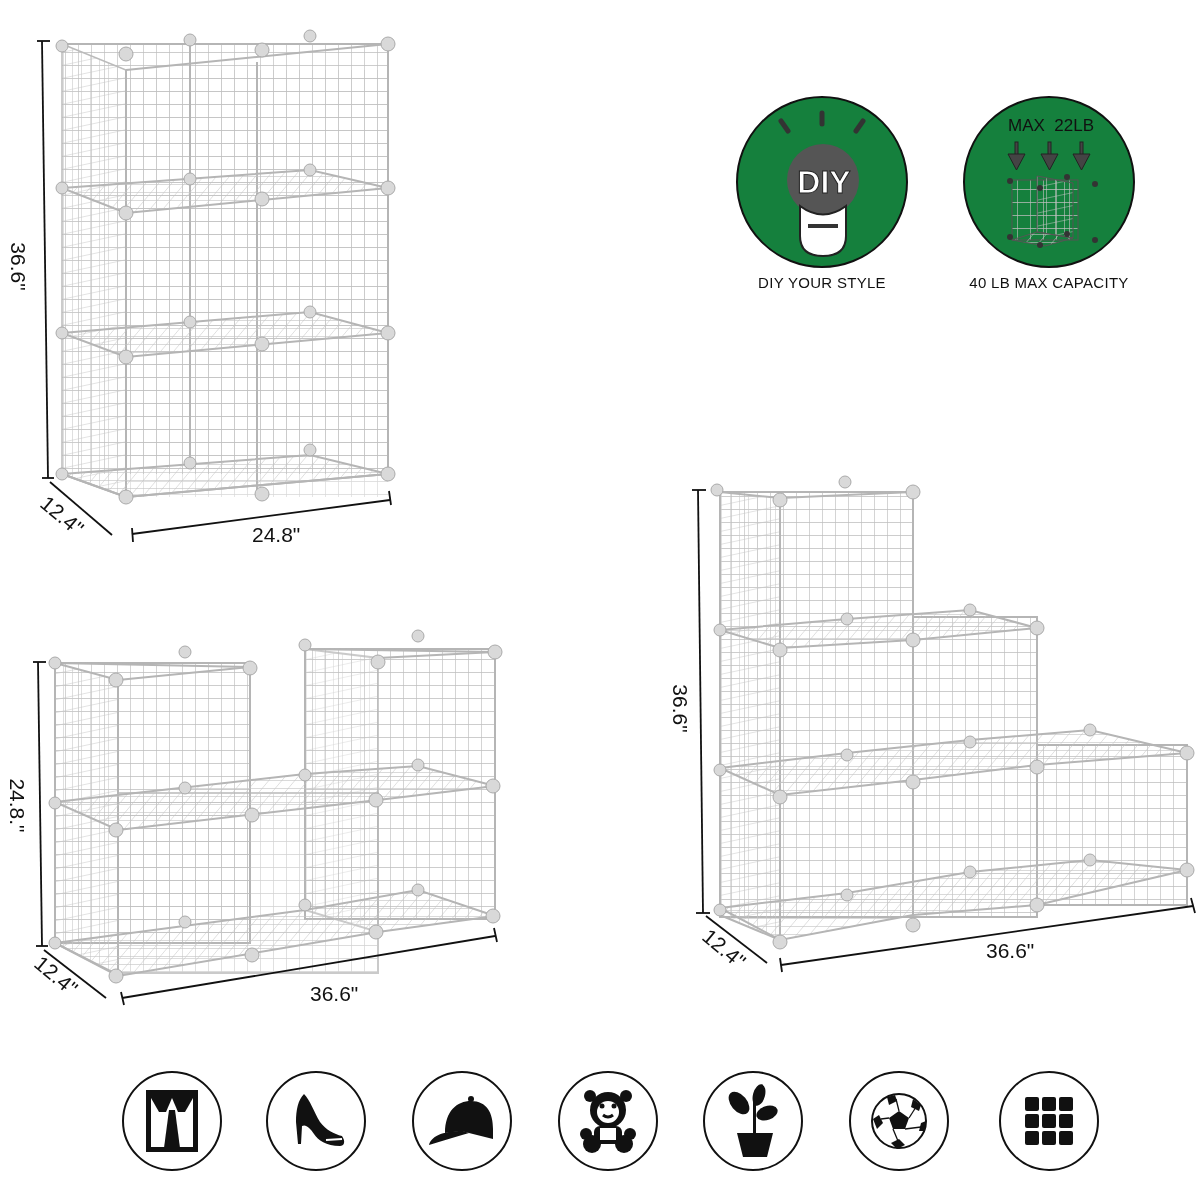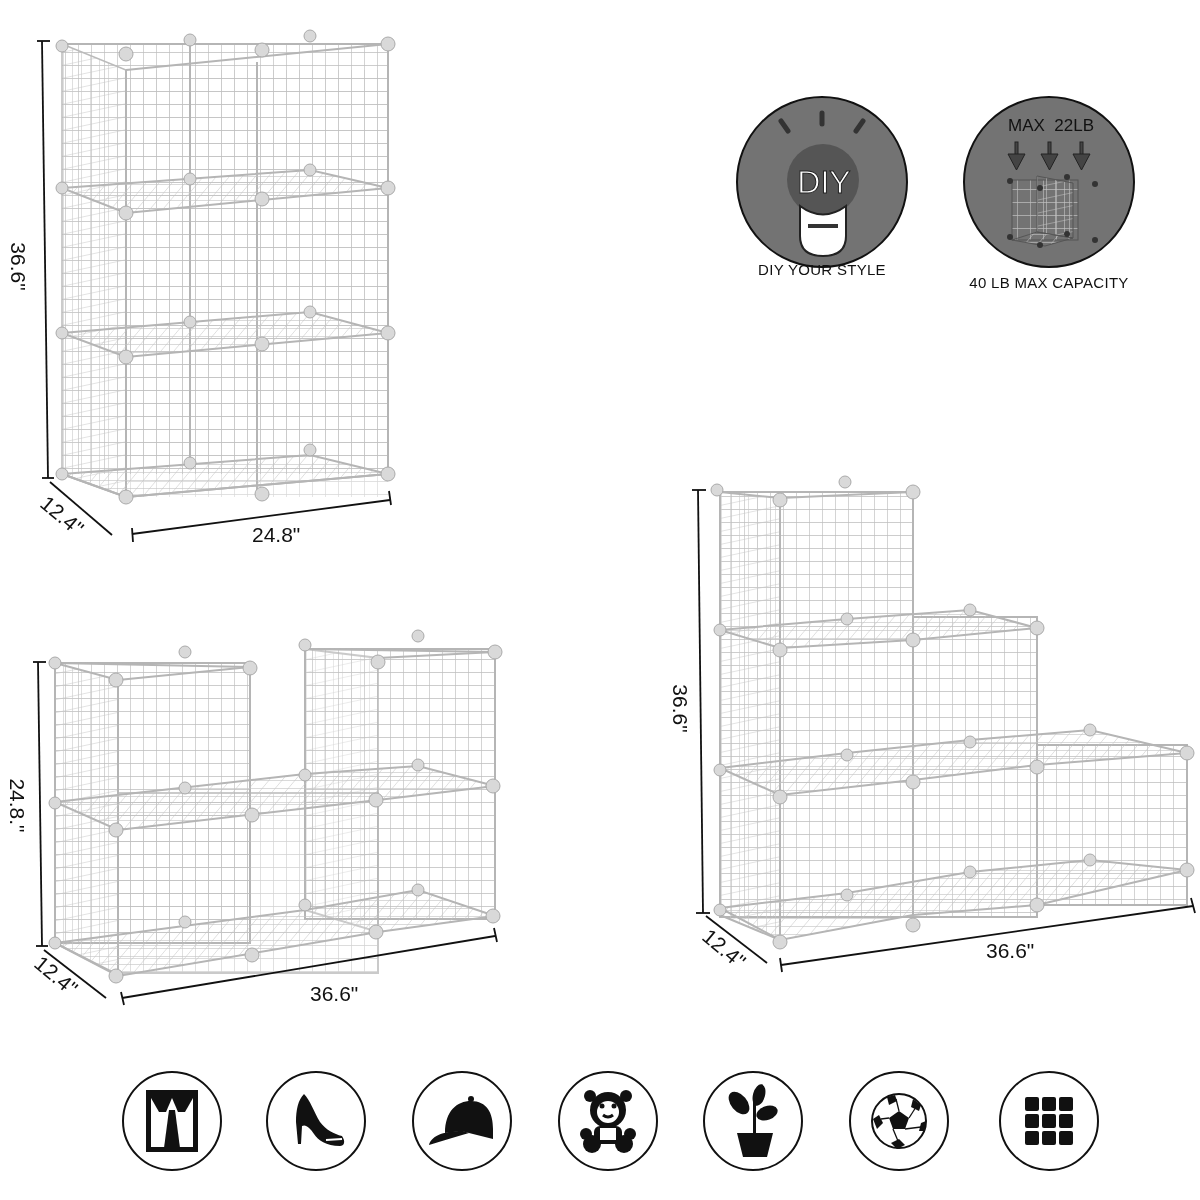--- a/index.html
+++ b/index.html
@@ -1,21 +1,21 @@
 <!DOCTYPE html>
 <html><head>
 <meta charset="utf-8">
 <style>
   html,body{margin:0;padding:0;background:#fff;}
   body{width:1200px;height:1200px;position:relative;overflow:hidden;font-family:"Liberation Sans",sans-serif;color:#111;}
   .abs{position:absolute;}
   .dim{position:absolute;font-size:21px;color:#111;white-space:nowrap;line-height:1;}
   .vert{transform:rotate(90deg);transform-origin:center center;}
   .feature-cap{position:absolute;font-size:15px;letter-spacing:.3px;text-align:center;white-space:nowrap;}
-  .circ{position:absolute;border:2px solid #111;border-radius:50%;box-sizing:border-box;background:#737373;}
+  .circ{position:absolute;border:2px solid #111;border-radius:50%;box-sizing:border-box;background:#15803d;}
   .icon-circle{position:absolute;width:100px;height:100px;border:2px solid #111;border-radius:50%;box-sizing:border-box;display:flex;align-items:center;justify-content:center;background:#fff;}
   svg{display:block;overflow:visible;}
 </style>
 </head>
 <body>
 
 <svg width="0" height="0" style="position:absolute">
   <defs>
     <pattern id="gridV" width="13" height="13" patternUnits="userSpaceOnUse">
       <path d="M13 0 L0 0 0 13" fill="none" stroke="#bdbdbd" stroke-width="1.3"></path>
@@ -98,23 +98,23 @@
     <svg width="172" height="172">
       <g stroke="#333" stroke-width="5" stroke-linecap="round">
         <line x1="43" y1="23" x2="50" y2="33"></line>
         <line x1="84" y1="15" x2="84" y2="26"></line>
         <line x1="125" y1="23" x2="118" y2="33"></line>
       </g>
       <circle cx="85" cy="82" r="36" fill="#555"></circle>
       <path d="M62 108 Q85 125 108 108 L108 138 Q108 158 85 158 Q62 158 62 138 Z" fill="#fff" stroke="#222" stroke-width="2"></path>
       <line x1="70" y1="128" x2="100" y2="128" stroke="#333" stroke-width="4"></line>
     </svg>
-    <div style="position:absolute;left:0;width:172px;top:66px;text-align:center;color:#fff;font-size:32px;font-weight:normal;-webkit-text-stroke:1px #222;">DIY</div>
+    <div style="position:absolute;left:0;width:172px;top:66px;text-align:center;color:#fff;font-size:32px;font-weight:bold;-webkit-text-stroke:1px #222;">DIY</div>
   </div>
-  <div class="feature-cap" style="left:-10px;width:192px;top:165px;">DIY YOUR STYLE</div>
+  <div class="feature-cap" style="left:-10px;width:192px;top:178px;">DIY YOUR STYLE</div>
 </div>
 
 <div class="abs" style="left:963px;top:96px;width:172px;height:200px;">
   <div class="circ" style="left:0;top:0;width:172px;height:172px;">
     <div style="position:absolute;left:0;width:172px;top:18px;text-align:center;font-size:17px;white-space:pre;">MAX  22LB</div>
     <svg width="172" height="172">
       <g fill="#444" stroke="#222" stroke-width="1">
         <rect x="50" y="44" width="3" height="14"></rect>
           <polygon points="43,56 60,56 51.5,72"></polygon>
         <rect x="83" y="44" width="3" height="14"></rect>

